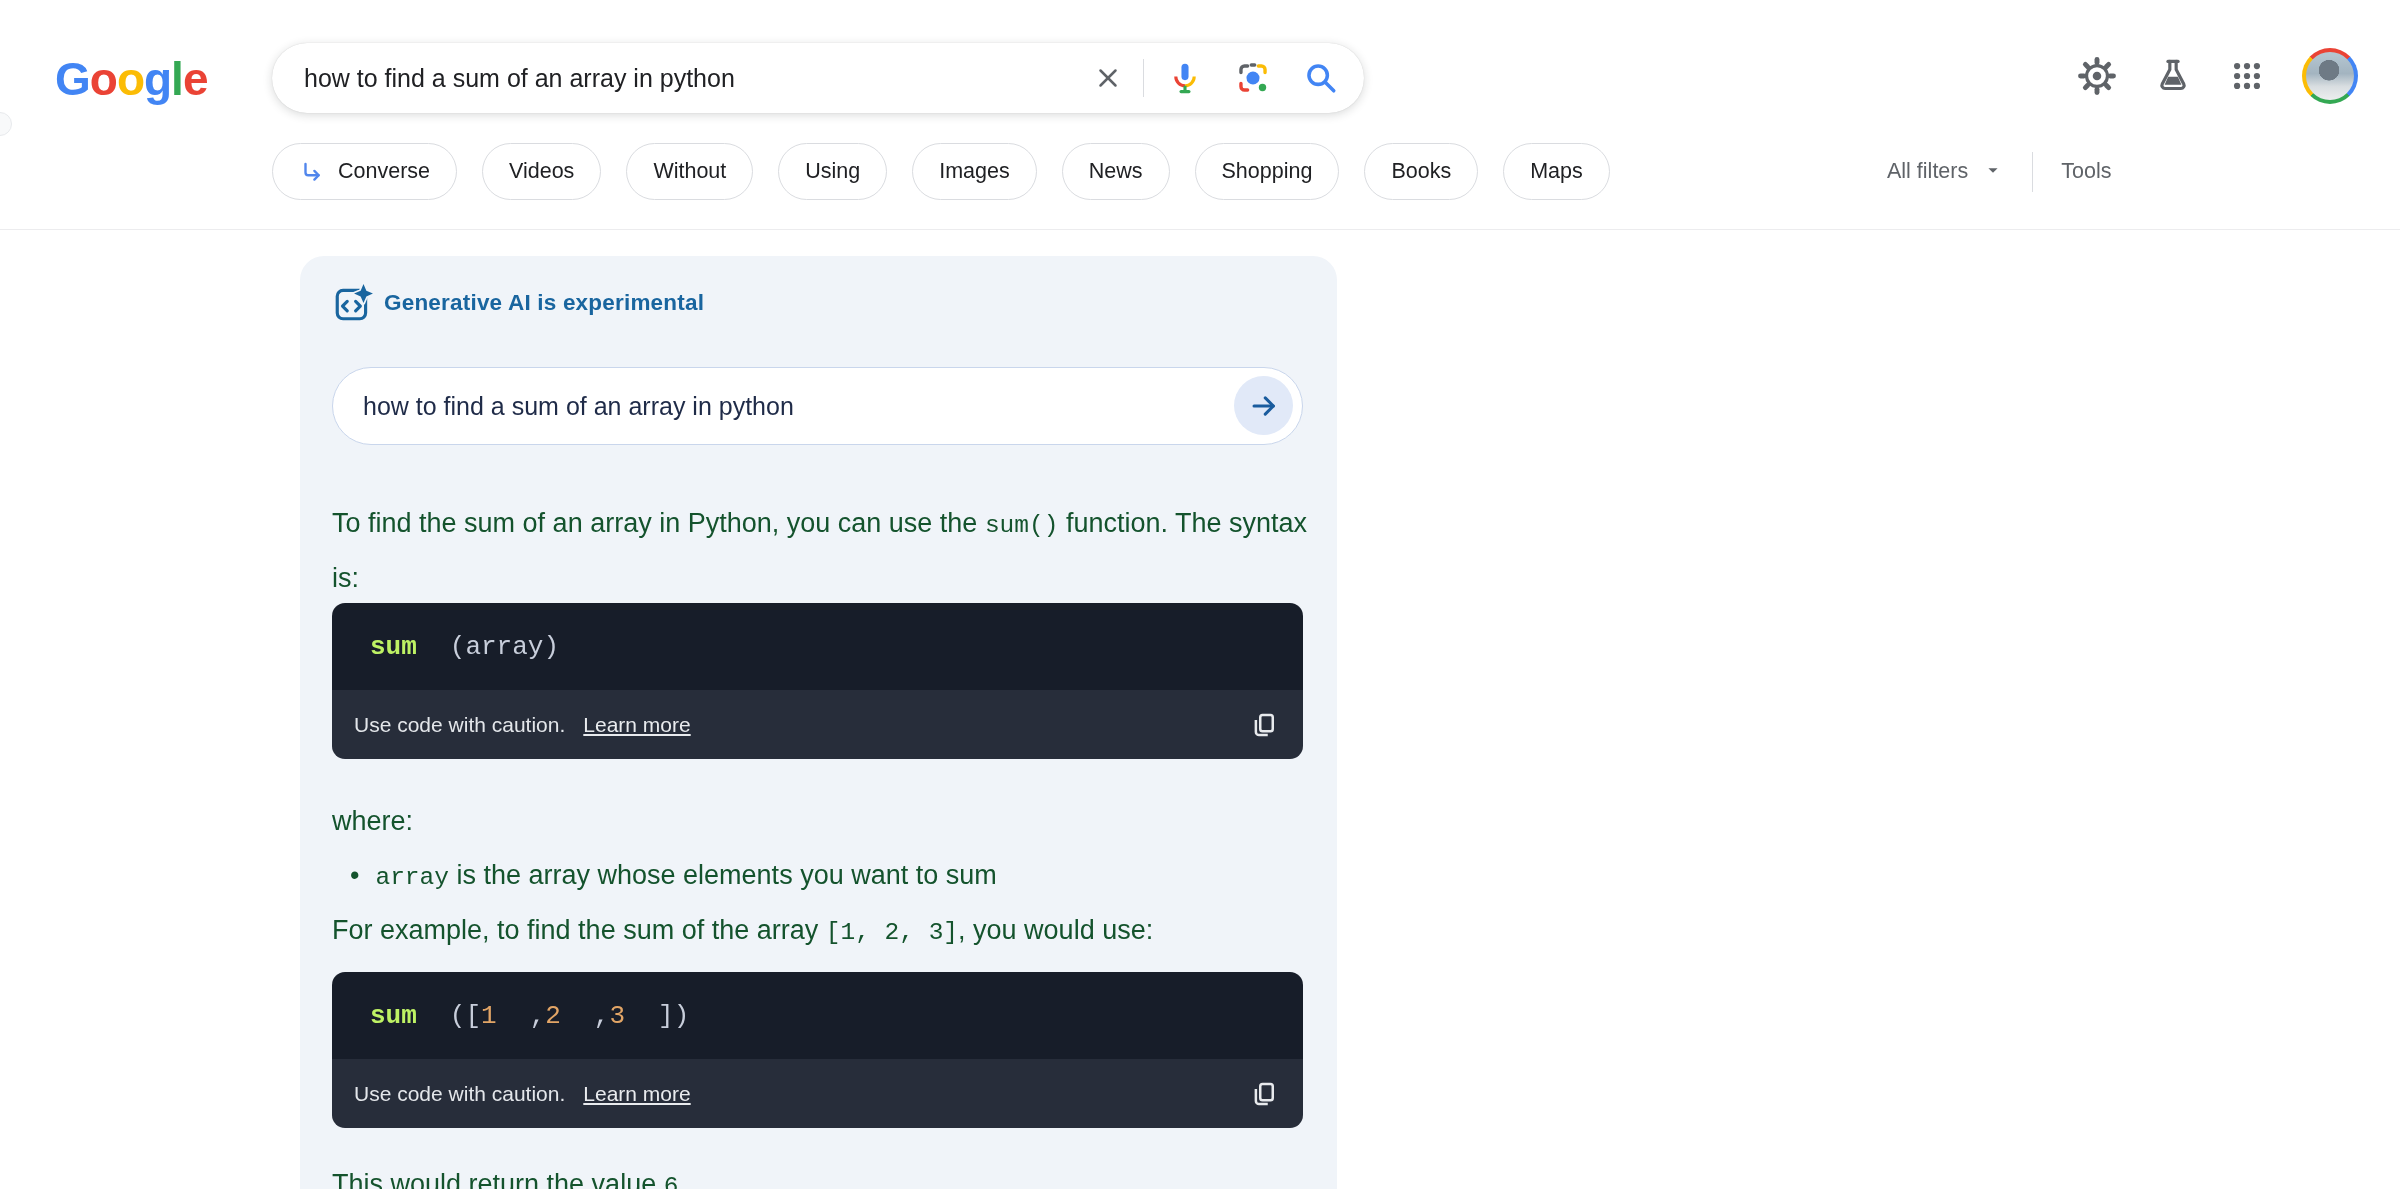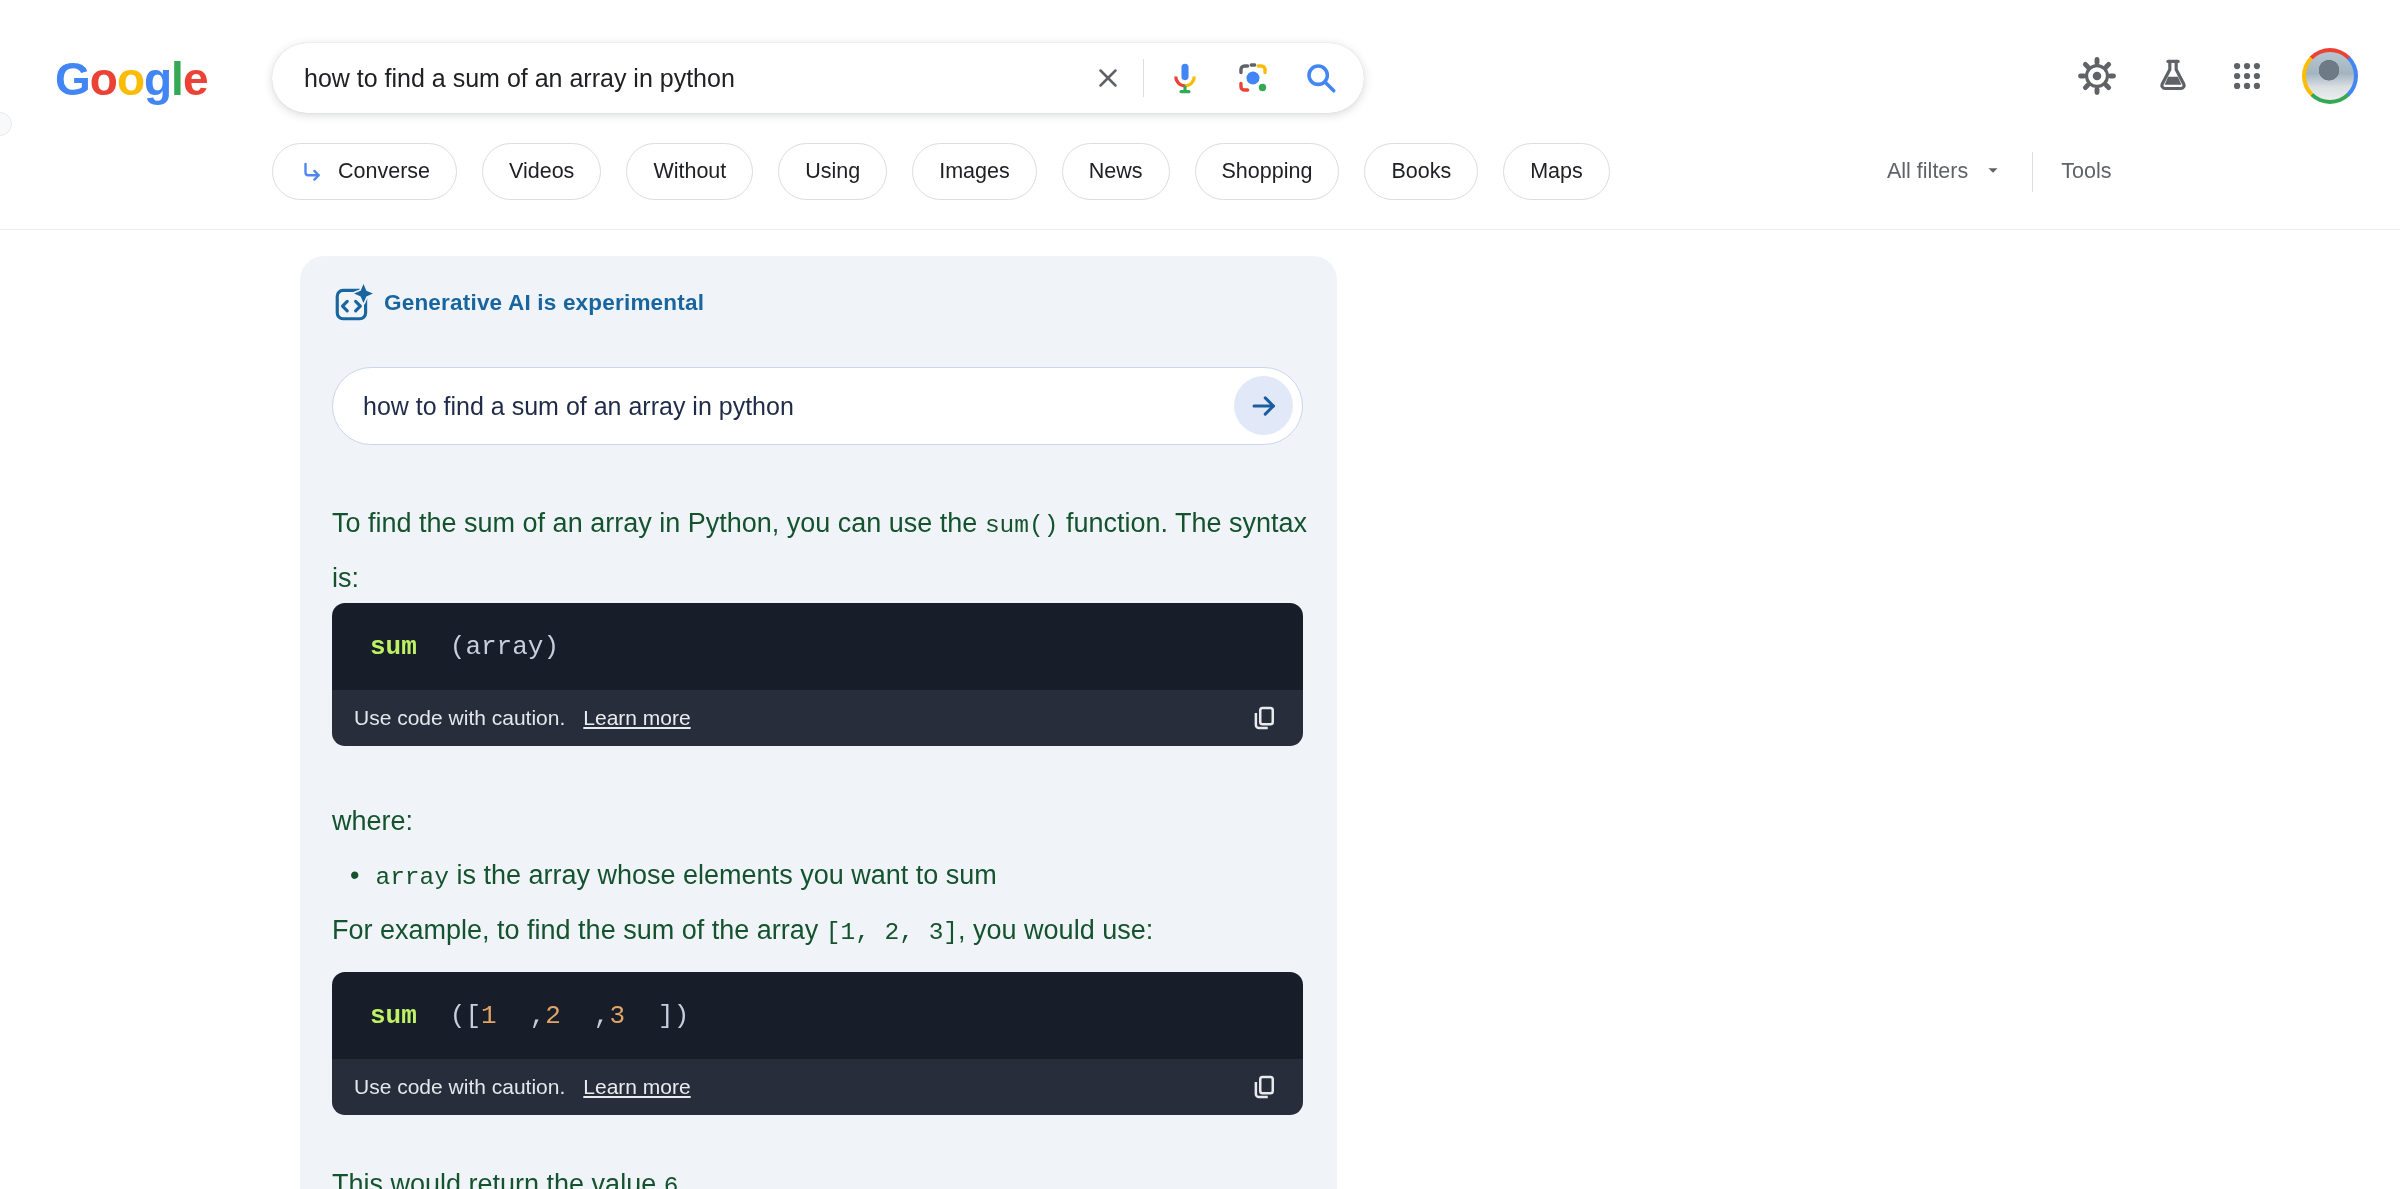--- a/index.html
+++ b/index.html
@@ -84,21 +84,21 @@
   .result { top:902px; }
 
   .code-block { position:absolute; left:32px; width:971px; border-radius:13px; overflow:hidden; }
   .code1 { top:347px; }
   .code2 { top:716px; }
   .code-main { background:#171d29; height:87px; display:flex; align-items:center; padding-left:38px;
     font-family:"Liberation Mono","DejaVu Sans Mono",monospace; font-size:26px; }
   .tok-keyword { color:#bef264; font-weight:bold; }
   .tok-plain  { color:#c8cedb;margin-left:33px; }
   .tok-number { color:#e2a566; }
-  .code-footer { background:#272d3a; height:56px; display:flex; align-items:center; padding:0 24px 0 22px;
+  .code-footer { background:#272d3a; height:69px; display:flex; align-items:center; padding:0 24px 0 22px;
     font-size:21px; color:#e3e6ea; }
   .learn-more { margin-left:18px; text-decoration:underline; color:#e9ebee; cursor:pointer; }
   .copy-btn { margin-left:auto; display:flex; cursor:pointer; }
 </style>
 </head>
 <body>
 
 <div class="page">
 
   <div class="logo"><span style="color: rgb(66, 133, 244);">G</span><span style="color: rgb(234, 67, 53);">o</span><span style="color: rgb(251, 188, 5);">o</span><span style="color: rgb(66, 133, 244);">g</span><span style="color: rgb(52, 168, 83);">l</span><span style="color: rgb(234, 67, 53);">e</span></div>

